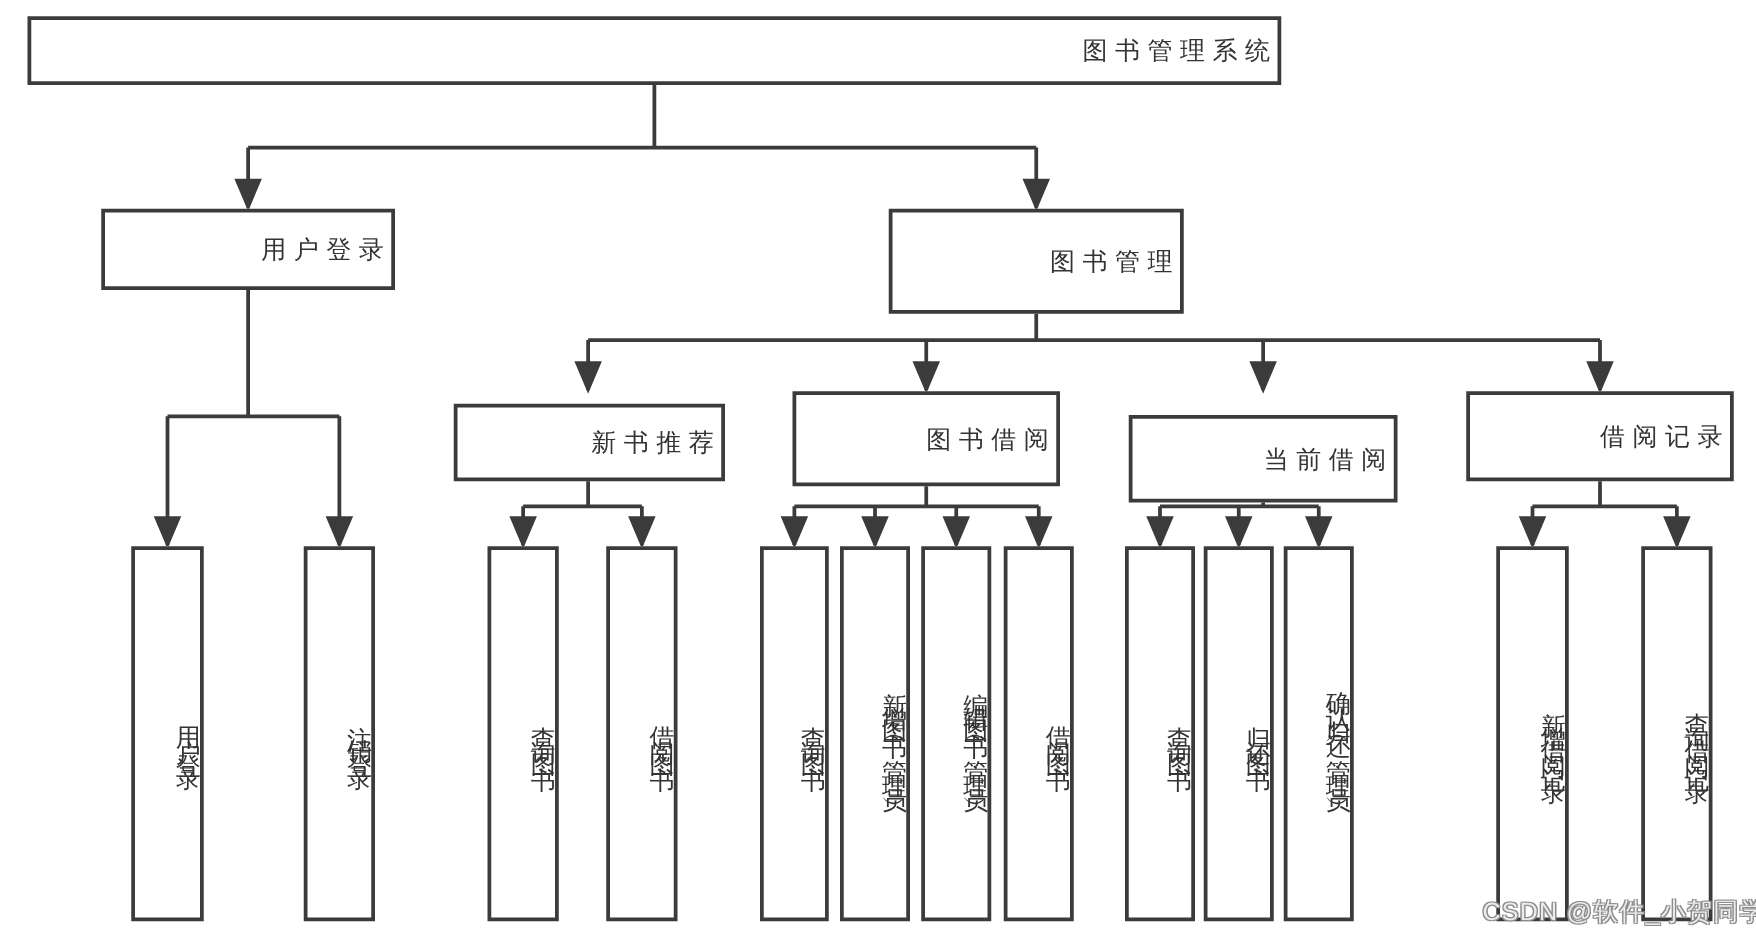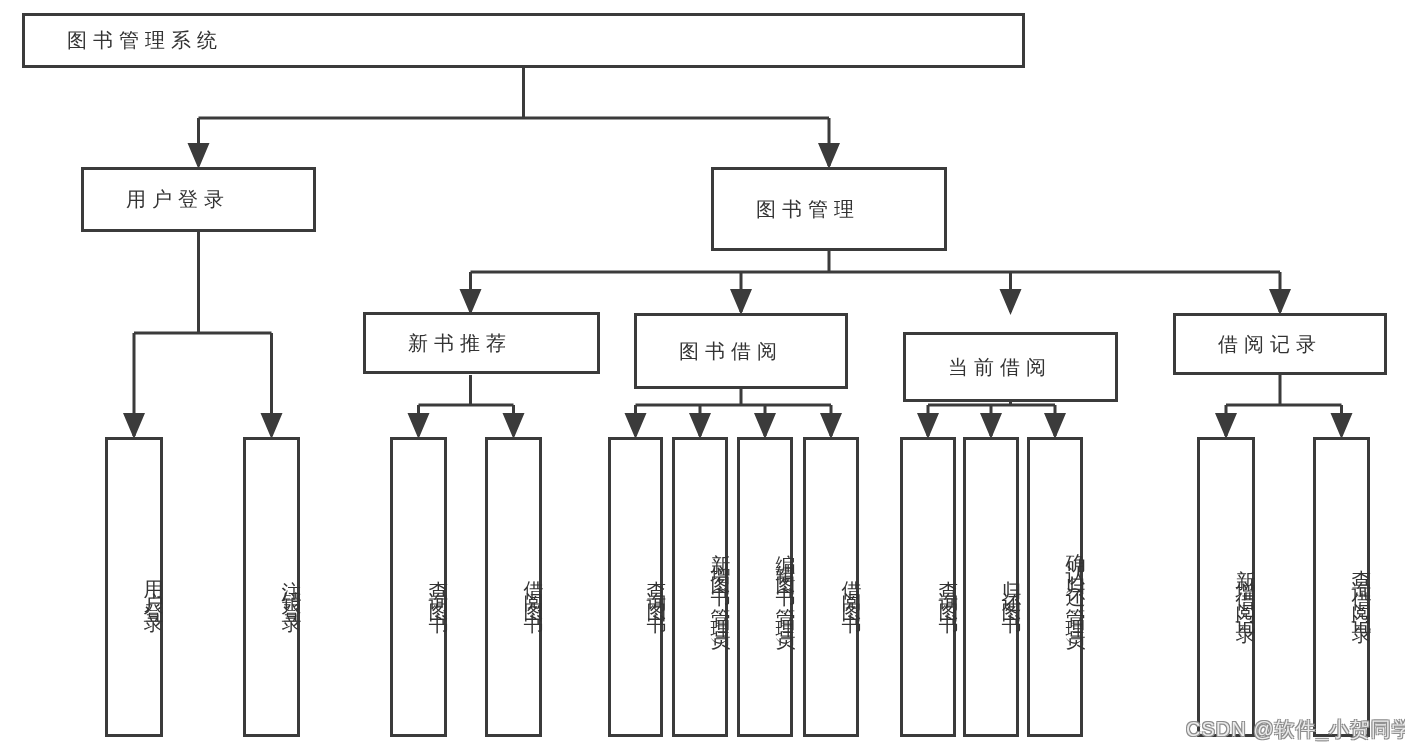--- a/index.html
+++ b/index.html
@@ -21,21 +21,21 @@
     width: 1405px;
     height: 747px;
   }
   .box {
     position: absolute;
     box-sizing: border-box;
     background: #ffffff;
     border: 3px solid #3b3b3b;
     display: flex;
     align-items: center;
-    justify-content: flex-start;
+    justify-content: flex-end;
     color: #333333;
     z-index: 2;
     padding-left: 36px;
   }
   .box.h span {
     font-size: 20px;
     letter-spacing: 6px;
     text-indent: 6px;
     white-space: nowrap;
   }
@@ -99,30 +99,30 @@
     <span>图书管理系统</span>
   </div>
 
   <div class="box h" style="left:81px;top:167px;width:235px;height:65px">
     <span>用户登录</span>
   </div>
   <div class="box h" style="left:711px;top:167px;width:236px;height:84px">
     <span>图书管理</span>
   </div>
 
-  <div class="box h" style="left:363px;top:312px;width:237px;height:62px">
+  <div class="box h" style="left:363px;top:323px;width:217px;height:62px">
     <span>新书推荐</span>
   </div>
   <div class="box h" style="left:634px;top:313px;width:214px;height:76px">
     <span>图书借阅</span>
   </div>
   <div class="box h" style="left:903px;top:332px;width:215px;height:70px">
     <span>当前借阅</span>
   </div>
-  <div class="box h" style="left:1173px;top:313px;width:214px;height:62px">
+  <div class="box h" style="left:1173px;top:313px;width:214px;height:72px">
     <span>借阅记录</span>
   </div>
 
   <div class="box v" style="left:105px;top:437px;width:58px;height:300px">
     <span>用户登录</span>
   </div>
   <div class="box v" style="left:243px;top:437px;width:57px;height:300px">
     <span>注销登录</span>
   </div>
 

